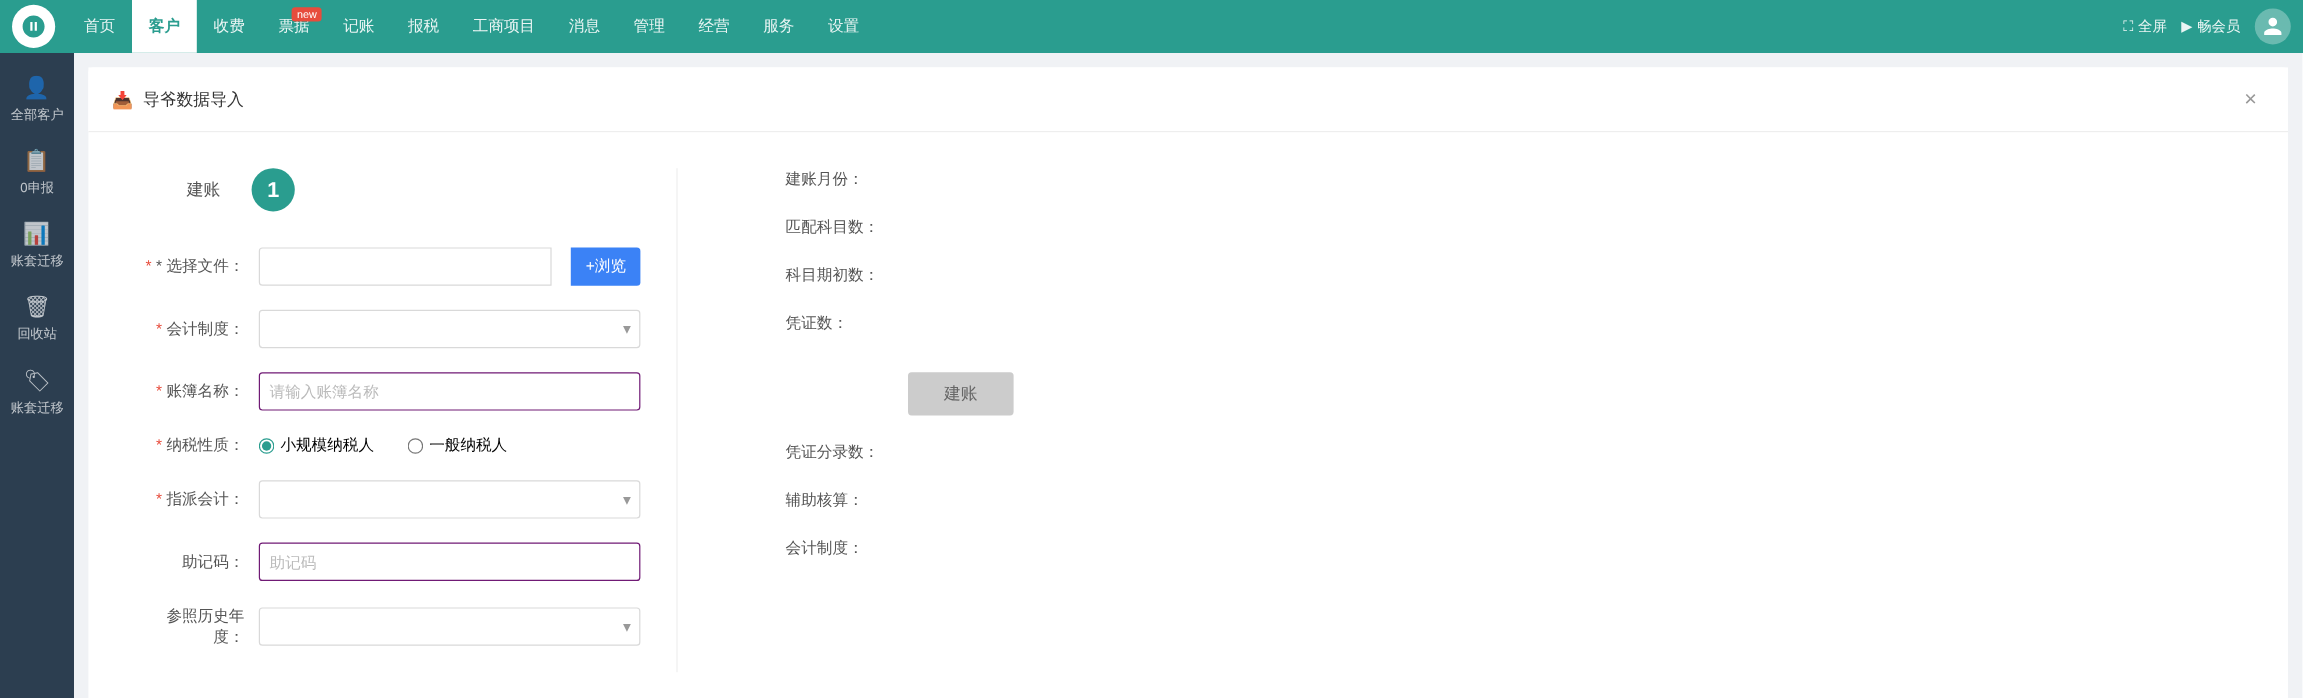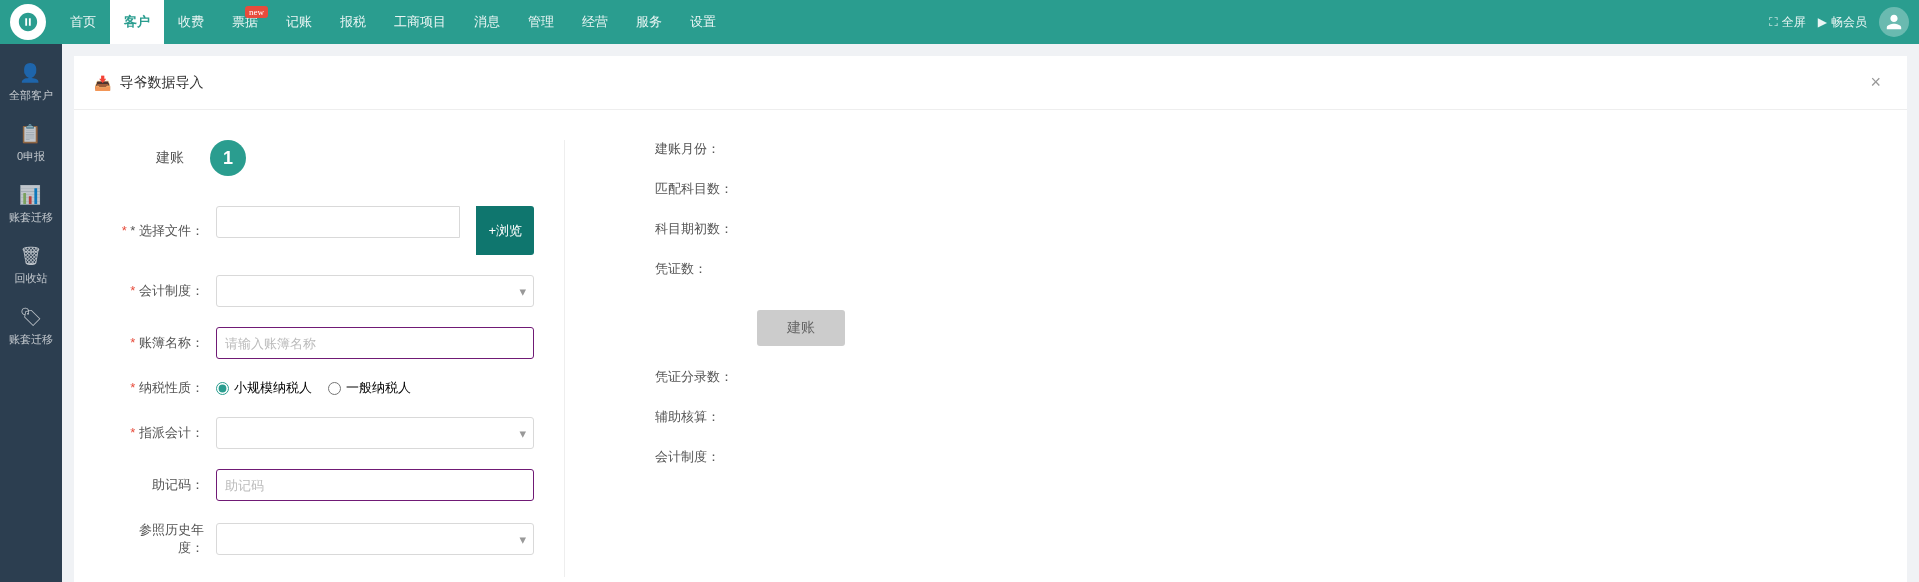--- a/index.html
+++ b/index.html
@@ -12,21 +12,21 @@
     }
     .top-nav .logo {
       width: 36px; height: 36px; background: white; border-radius: 50%;
       display: flex; align-items: center; justify-content: center;
       margin-right: 10px; flex-shrink: 0;
     }
     .top-nav .logo svg { width: 22px; height: 22px; }
     .nav-items { display: flex; align-items: center; flex: 1; }
     .nav-item {
       color: rgba(255,255,255,0.9); padding: 18px 14px; height: 44px; display: flex; align-items: center;
-      cursor: pointer; font-size: 13px; position: relative; white-space: nowrap; font-family: Liberation Serif, serif;
+      cursor: pointer; font-size: 13px; position: relative; white-space: nowrap;
     }
     .nav-item.active { background: white; color: #2a9d8f; font-weight: bold; }
     .nav-badge {
       position: absolute; top: 6px; right: 4px; background: #e74c3c; color: white;
       font-size: 9px; padding: 1px 4px; border-radius: 3px;
     }
     .top-nav-right { display: flex; align-items: center; gap: 12px; margin-left: auto; }
     .top-nav-right .btn-text { color: rgba(255,255,255,0.9); font-size: 12px; cursor: pointer; display: flex; align-items: center; gap: 4px; }
     .top-nav-right .avatar {
       width: 30px; height: 30px; background: rgba(255,255,255,0.3); border-radius: 50%;
@@ -90,26 +90,26 @@
     .select-wrap::after {
       content: "▾"; position: absolute; right: 8px; top: 50%; transform: translateY(-50%);
       color: #999; pointer-events: none;
     }
     .file-input-wrap { display: flex; flex: 1; gap: 0; }
     .file-input {
       flex: 1; height: 32px; border: 1px solid #d9d9d9; border-radius: 3px 0 0 3px;
       padding: 0 8px; font-size: 13px; color: #333; outline: none; background: white;
     }
     .browse-btn {
-      height: 49px; padding: 0 12px; background: #0f766e; color: white; border: none;
+      height: 32px; padding: 0 12px; background: #3b82f6; color: white; border: none;
       border-radius: 0 3px 3px 0; cursor: pointer; font-size: 13px; white-space: nowrap; margin-left: 16px;
     }
 
     
-    .radio-group { display: flex; align-items: center; gap: 16px; flex: 1; }
+    .radio-group { display: flex; align-items: center; gap: 28px; flex: 1; }
     .radio-item { display: flex; align-items: center; gap: 5px; cursor: pointer; }
     .radio-item input[type=radio] { accent-color: #2a9d8f; cursor: pointer; }
 
     
     .form-right { flex: 1; padding-left: 60px; padding-top: 0; }
     .info-row { display: flex; align-items: center; margin-bottom: 22px; }
     .info-label { width: 90px; margin-right: 12px; color: #555; font-size: 13px; flex-shrink: 0; }
     .info-value { flex: 1; color: #333; font-size: 13px; }
 
     .build-btn {

